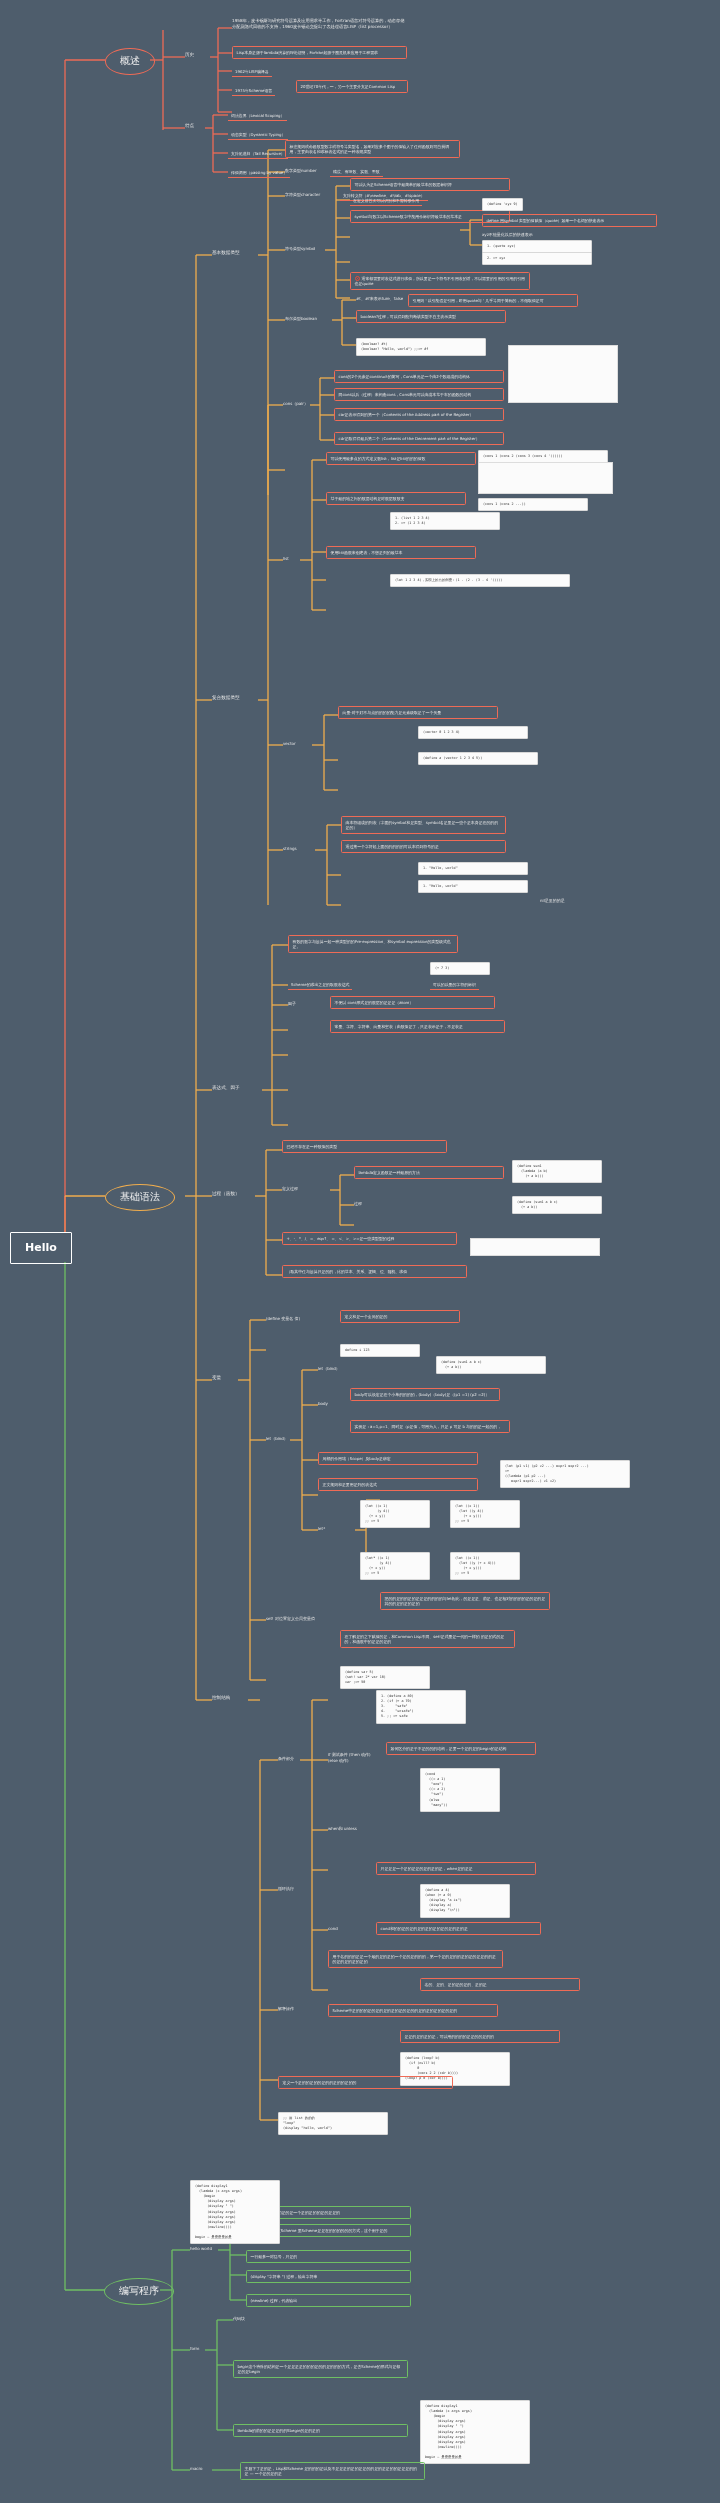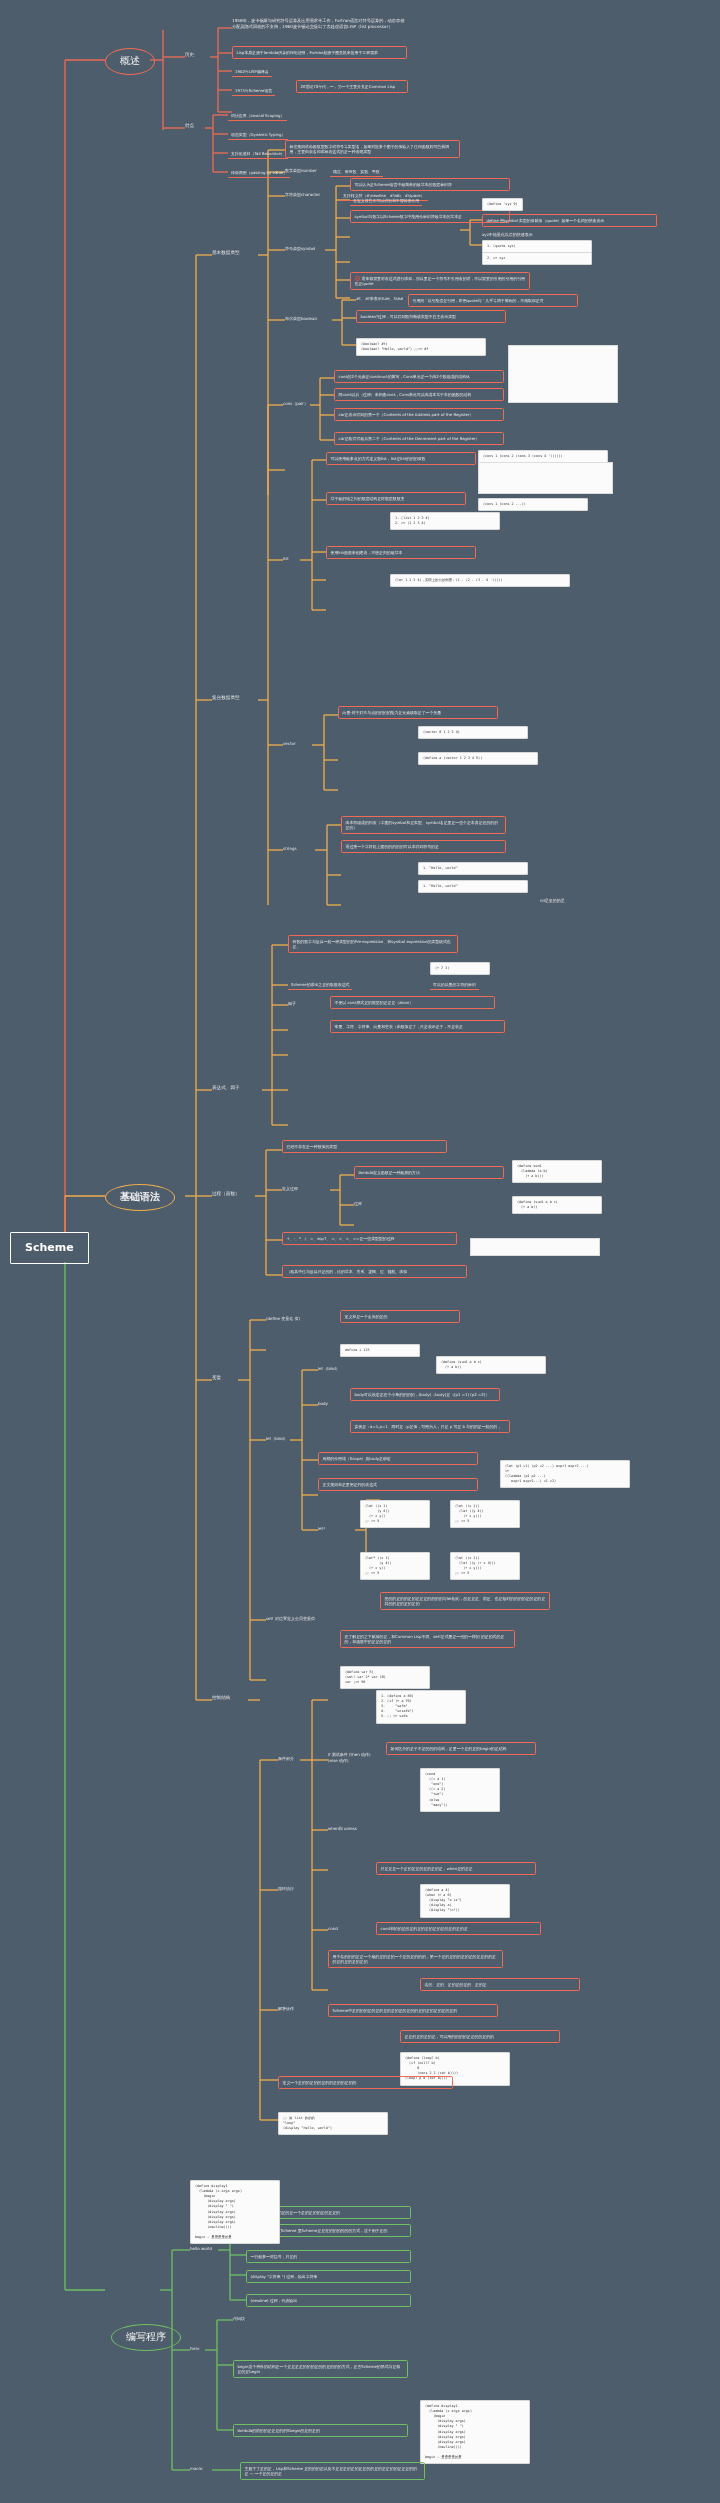--- a/index.html
+++ b/index.html
@@ -246,25 +246,25 @@
       <path d="M205,2350 L217,2350" stroke="#6fbf63"></path>
       <path d="M217,2320 L217,2430" stroke="#6fbf63"></path>
       <path d="M217,2320 L233,2320" stroke="#6fbf63"></path>
       <path d="M217,2365 L233,2365" stroke="#6fbf63"></path>
       <path d="M217,2430 L233,2430" stroke="#6fbf63"></path>
       <path d="M212,2470 L224,2470" stroke="#6fbf63"></path>
       <path d="M224,2470 L240,2470" stroke="#6fbf63"></path>
     </g>
   </svg>
 
-  <div class="node root" style="left:10px; top:1232px;">Scheme</div>
+  <div class="node root" style="left:10px; top:1232px;">Hello</div>
 
   <div class="node ellipse ell-red" style="left:105px; top:48px;">概述</div>
-  <div class="node ellipse ell-org" style="left:105px; top:1184px;font-weight:bold;">基础语法</div>
-  <div class="node ellipse ell-grn" style="left:111px; top:2278px;margin-top:46px;">编写程序</div>
+  <div class="node ellipse ell-org" style="left:105px; top:1184px;">基础语法</div>
+  <div class="node ellipse ell-grn" style="left:104px; top:2278px;">编写程序</div>
 
   <div class="node lbl" style="left:185px; top:52px;">历史</div>
   <div class="node lbl" style="left:185px; top:123px;">特点</div>
 
   <div class="node wrap w175" style="left:232px; top:18px; width:175px;">1958年，麦卡锡斯与研究符号运算及应用需求等工作，Fortran语言对符号运算的，动态存储分配及隐式回收的不支持，1960麦卡锡论交提出了表处理语言LISP（list processor）</div>
   <div class="node box wrap" style="left:232px; top:46px; width:175px;">Lisp本身是源于lambda演算的理论证明，Fortran起源于图灵机来应用于工程需求</div>
   <div class="node ul" style="left:232px; top:67px;">1962年LISP编译器</div>
   <div class="node ul" style="left:232px; top:86px;">1975年Scheme语言</div>
   <div class="node box wrap" style="left:296px; top:80px; width:112px;">20世纪70年代，一，另一个主要分支是Common Lisp</div>
 

